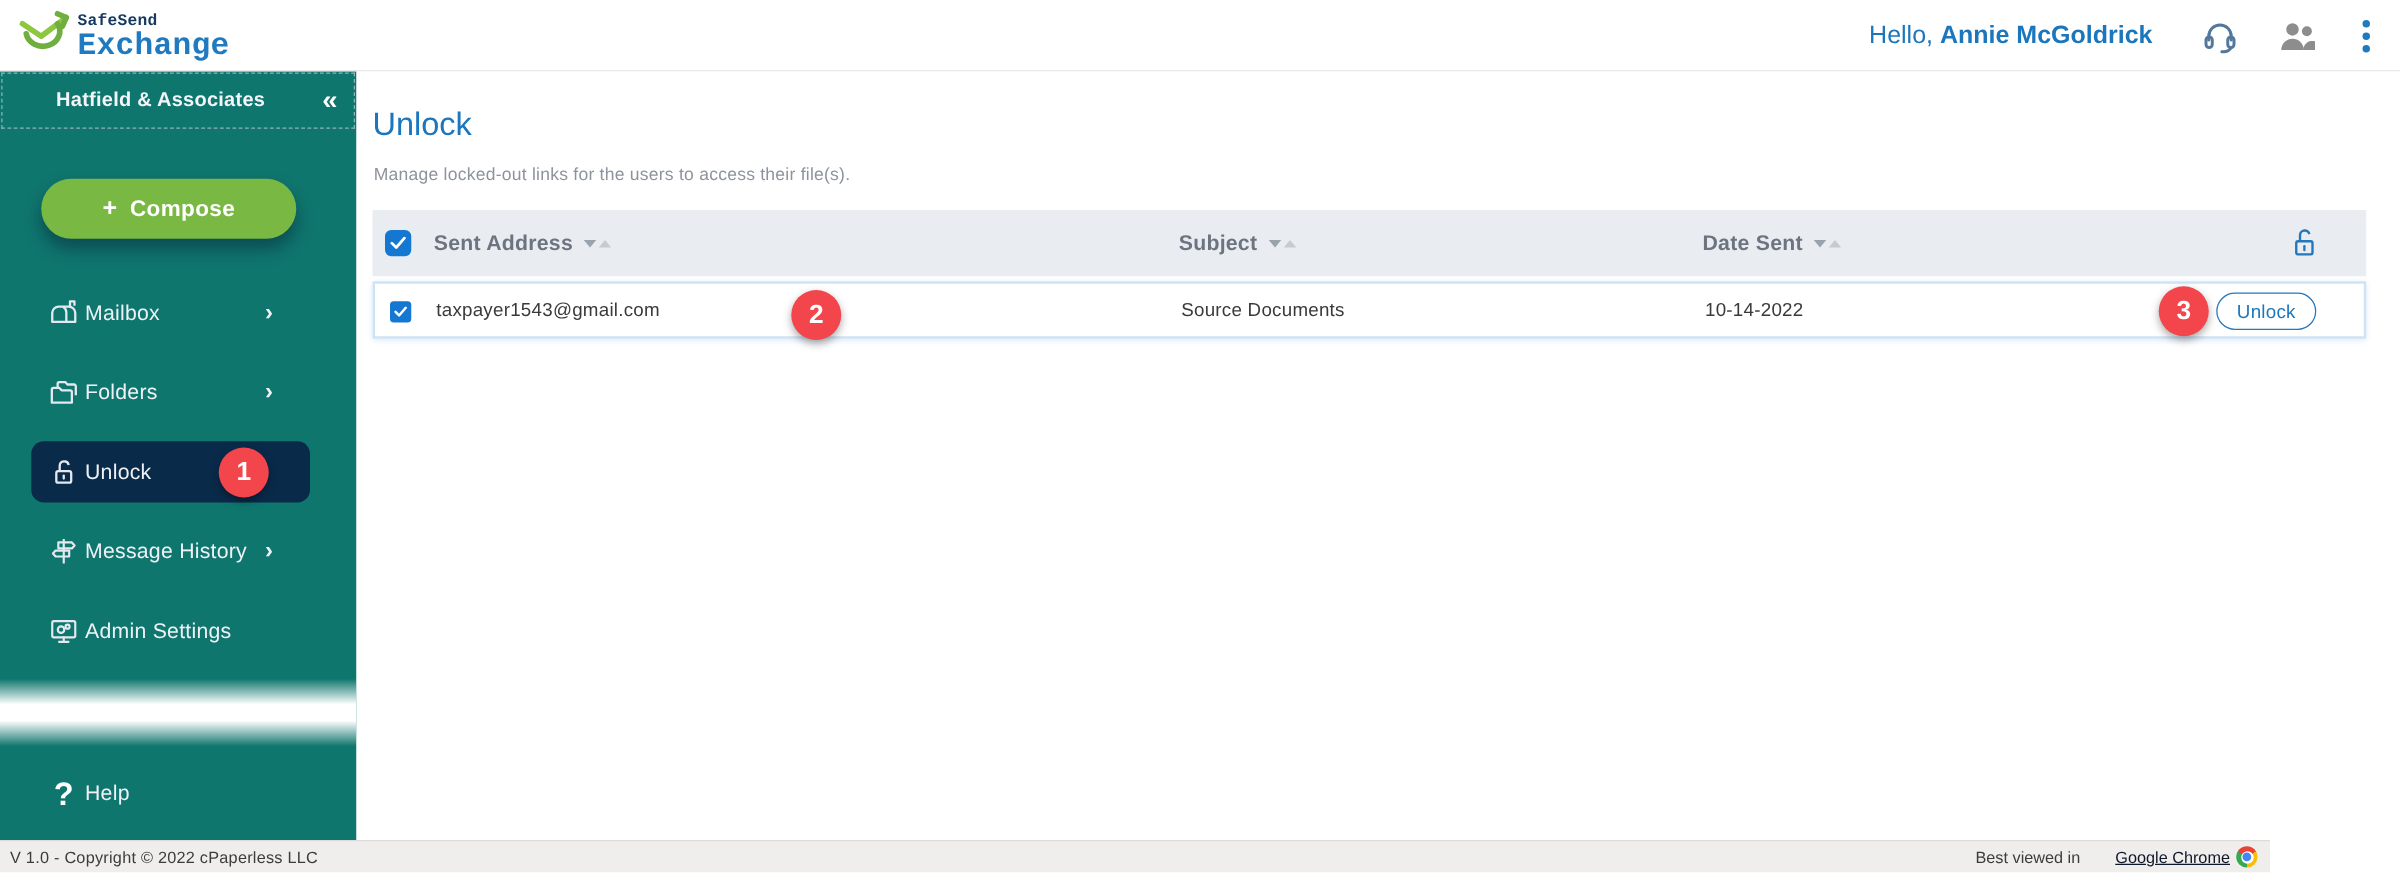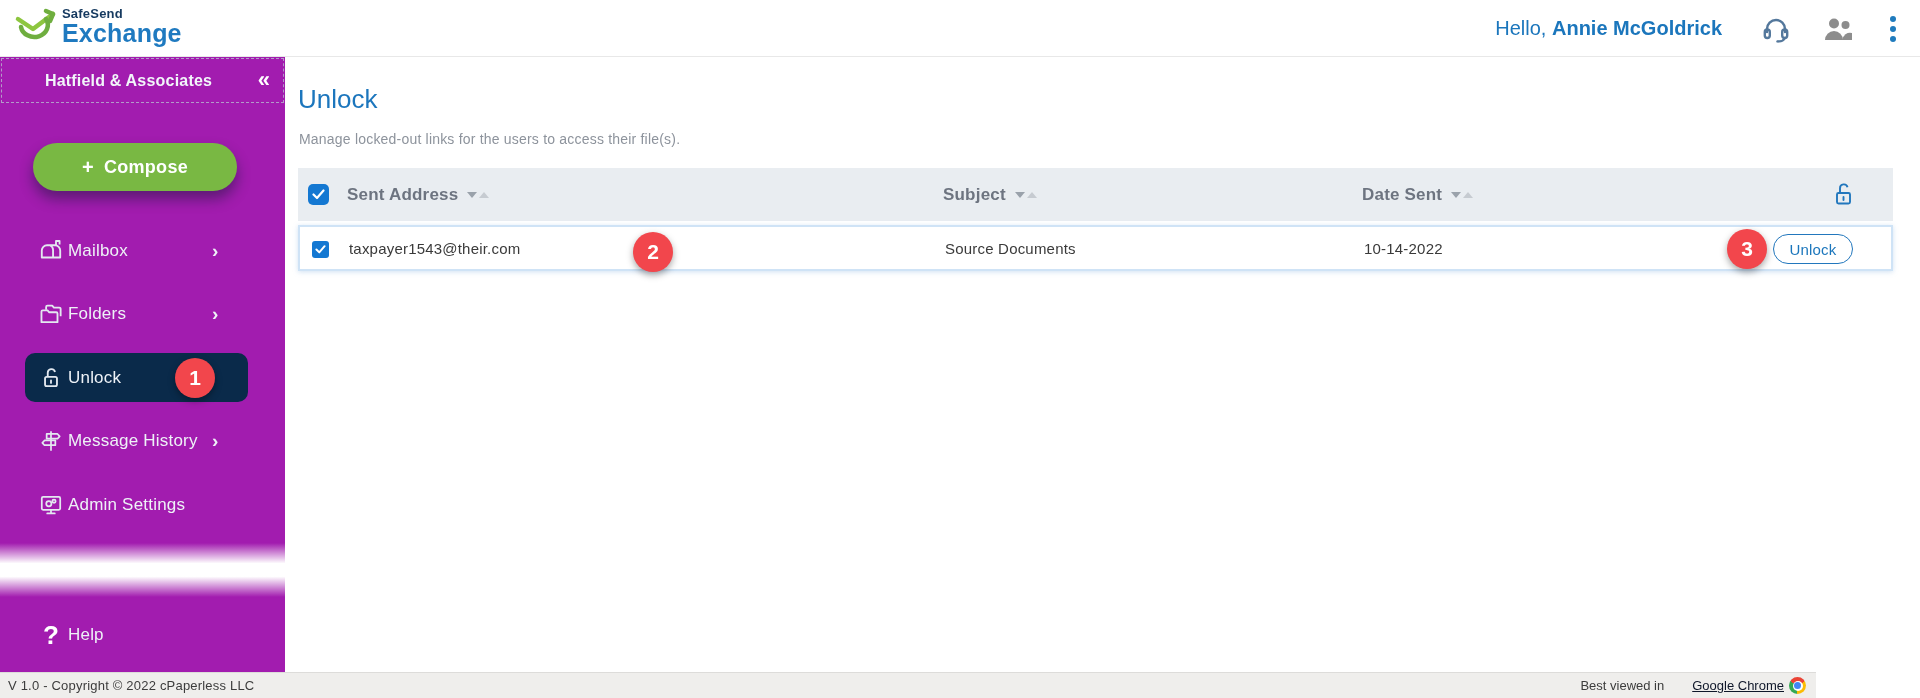--- a/index.html
+++ b/index.html
@@ -3,34 +3,34 @@
 <meta charset="utf-8">
 <style>
   * { margin:0; padding:0; box-sizing:border-box; }
   html,body { width:1920px; height:698px; }
   body { font-family:"Liberation Sans","DejaVu Sans",sans-serif; background:#fff; }
   .page { position:relative; width:1920px; height:698px; overflow:hidden; background:#fff; }
 
   
   .topbar { position:absolute; top:0; left:0; width:1920px; height:57px; background:#fff;
             border-bottom:1px solid #e8e8e8; z-index:5; }
-  .brand { position:absolute; left:12px; top:7px; display:flex; align-items:flex-start; }
+  .brand { position:absolute; left:12px; top:7px; display:flex; align-items:flex-end;font-family:Liberation Mono, monospace; }
   .brand-mark { width:46px; height:42px; }
   .brand-text { margin-left:4px; line-height:1; }
   .brand-line1 { font-size:13px; font-weight:bold; color:#15395f; letter-spacing:.2px; }
   .brand-line2 { font-size:25px; font-weight:bold; color:#1f7ac0; margin-top:1px; letter-spacing:.2px; }
   .topbar-right { position:absolute; right:18px; top:0; height:57px; display:flex; align-items:center; gap:30px; }
   .greeting { font-size:20px; color:#1b76bc; margin-right:8px; white-space:nowrap; }
   .greeting b { font-weight:bold; }
   .tb-icon { display:flex; align-items:center; justify-content:center; cursor:pointer; }
   .kebab { display:flex; flex-direction:column; gap:4px; padding:2px 6px; }
   .kebab i { width:6px; height:6px; border-radius:50%; background:#1f7bbd; }
 
   
-  .sidebar { position:absolute; left:0; top:57px; width:285px; height:615px; background:#a21caf; z-index:4; }
+  .sidebar { position:absolute; left:0; top:57px; width:285px; height:615px; background:#0f766e; z-index:4; }
   .org-header { position:absolute; top:1px; left:1px; right:1px; height:45px;
                 border:1px dashed rgba(185,197,210,.75); display:flex; align-items:center; justify-content:center; }
   .org-name { color:#f2f6fa; font-size:16px; font-weight:bold; letter-spacing:.2px; padding-right:28px; }
   .collapse { position:absolute; right:13px; top:50%; transform:translateY(-54%); color:#fff;
               font-size:22px; font-weight:bold; cursor:pointer; line-height:1; }
   .compose-btn { position:absolute; left:33px; top:86px; width:204px; height:48px; border-radius:24px;
                  background:#79b843; color:#fff; font-size:18px; font-weight:bold; border:none; cursor:pointer;
                  display:flex; align-items:center; justify-content:center; gap:10px;
                  box-shadow:0 8px 14px rgba(6,24,44,.45); letter-spacing:.3px; }
   .compose-plus { font-size:20px; font-weight:bold; line-height:1; }
@@ -257,21 +257,21 @@
         </svg>
       </div>
     </div>
 
     <div class="trow">
       <div class="cbx cbx-row">
         <svg width="11" height="9" viewBox="0 0 13 11">
             <path d="M1.5 5.5 L5 9 L11.5 1.5" fill="none" stroke="#fff" stroke-width="2.4" stroke-linecap="round" stroke-linejoin="round"></path>
           </svg>
       </div>
-      <div class="td td-email">taxpayer1543@their.com</div>
+      <div class="td td-email">taxpayer1543@gmail.com</div>
       <div class="td td-subject">Source Documents</div>
       <div class="td td-date">10-14-2022</div>
       <button class="unlock-btn">Unlock</button>
     </div>
   </div>
 
   <div class="step-badge badge-1">1</div>
   <div class="step-badge badge-2">2</div>
   <div class="step-badge badge-3">3</div>
 

